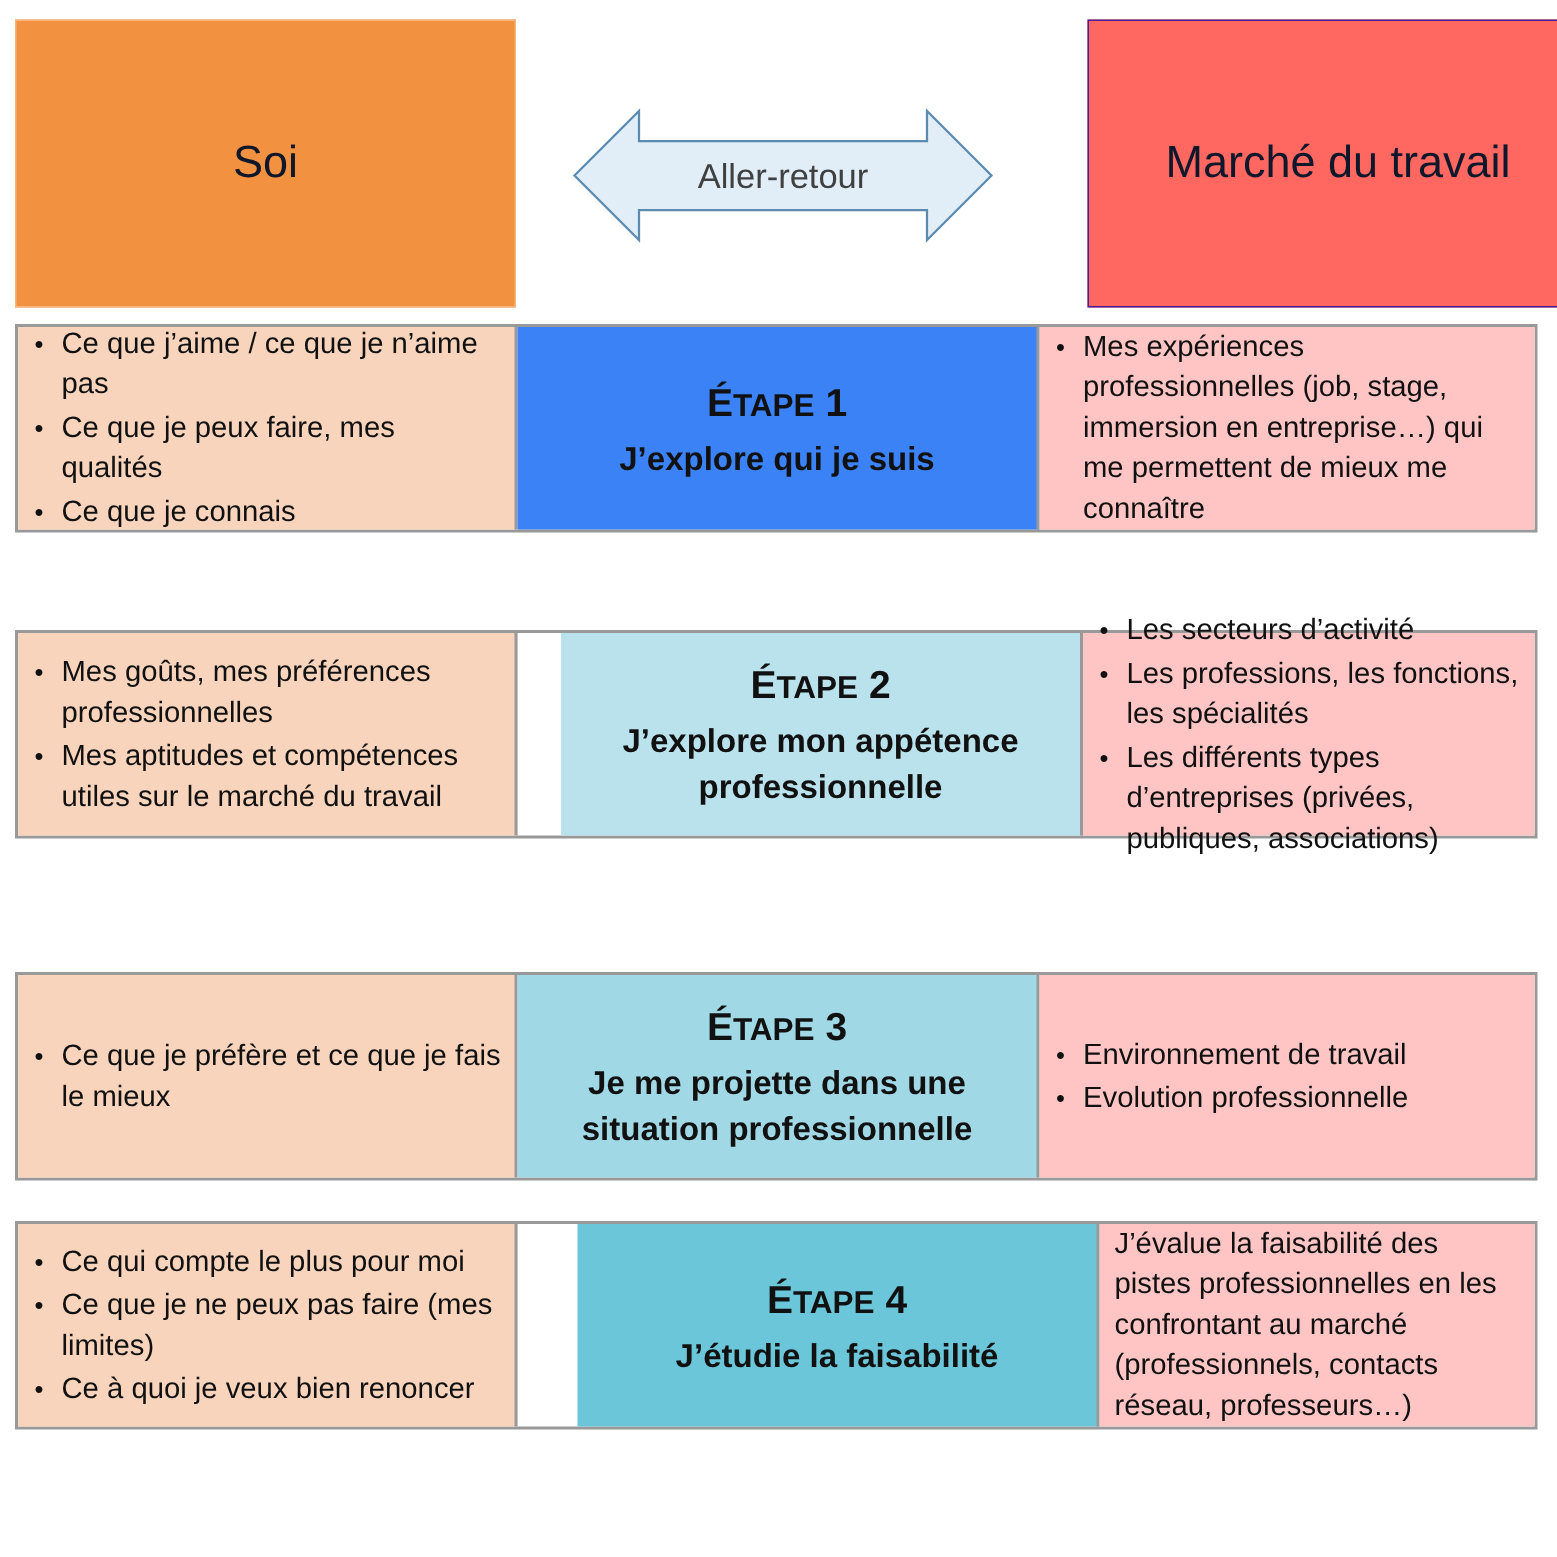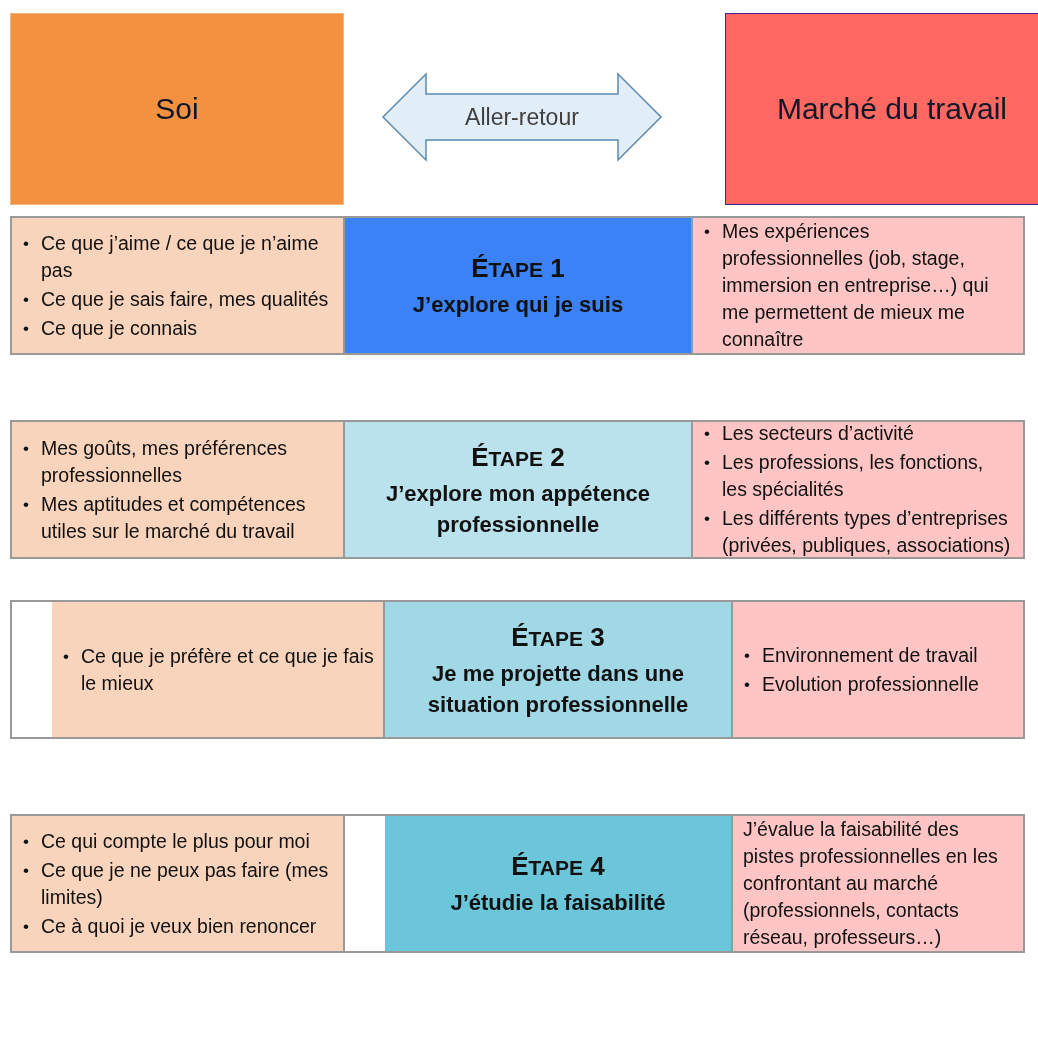--- a/index.html
+++ b/index.html
@@ -49,21 +49,21 @@
 </div>
 
 <div id="marche-box" class="top-box">
   <span>Marché du travail</span>
 </div>
 
 <div class="row" style="top:216px;">
   <div class="cell left">
     <ul class="bullets">
       <li>Ce que j’aime / ce que je n’aime pas</li>
-      <li>Ce que je sais faire, mes qualités</li>
+      <li>Ce que je peux faire, mes qualités</li>
       <li>Ce que je connais</li>
     </ul>
   </div>
   <div class="cell mid" style="background:#3b82f6;">
     <div class="step-title">
       <span>É</span><span class="small-caps">TAPE</span> <span>1</span>
     </div>
     <div class="step-sub">J’explore qui je suis</div>
   </div>
   <div class="cell right">
@@ -73,36 +73,36 @@
   </div>
 </div>
 
 <div class="row" style="top:420px;">
   <div class="cell left">
     <ul class="bullets">
       <li>Mes goûts, mes préférences professionnelles</li>
       <li>Mes aptitudes et compétences utiles sur le marché du travail</li>
     </ul>
   </div>
-  <div class="cell mid" style="background:#BAE2EC;">
+  <div class="cell mid" style="background:#BAE2EC;margin-left:29px;">
     <div class="step-title">
       <span>É</span><span class="small-caps">TAPE</span> <span>2</span>
     </div>
     <div class="step-sub">J’explore mon appétence professionnelle</div>
   </div>
   <div class="cell right">
     <ul class="bullets">
       <li>Les secteurs d’activité</li>
       <li>Les professions, les fonctions, les spécialités</li>
       <li>Les différents types d’entreprises (privées, publiques, associations)</li>
     </ul>
   </div>
 </div>
 
-<div class="row" style="top:600px;padding-left:40px;">
+<div class="row" style="top:648px;">
   <div class="cell left">
     <ul class="bullets">
       <li>Ce que je préfère et ce que je fais le mieux</li>
     </ul>
   </div>
   <div class="cell mid" style="background:#A1D8E6;">
     <div class="step-title">
       <span>É</span><span class="small-caps">TAPE</span> <span>3</span>
     </div>
     <div class="step-sub">Je me projette dans une situation professionnelle</div>

